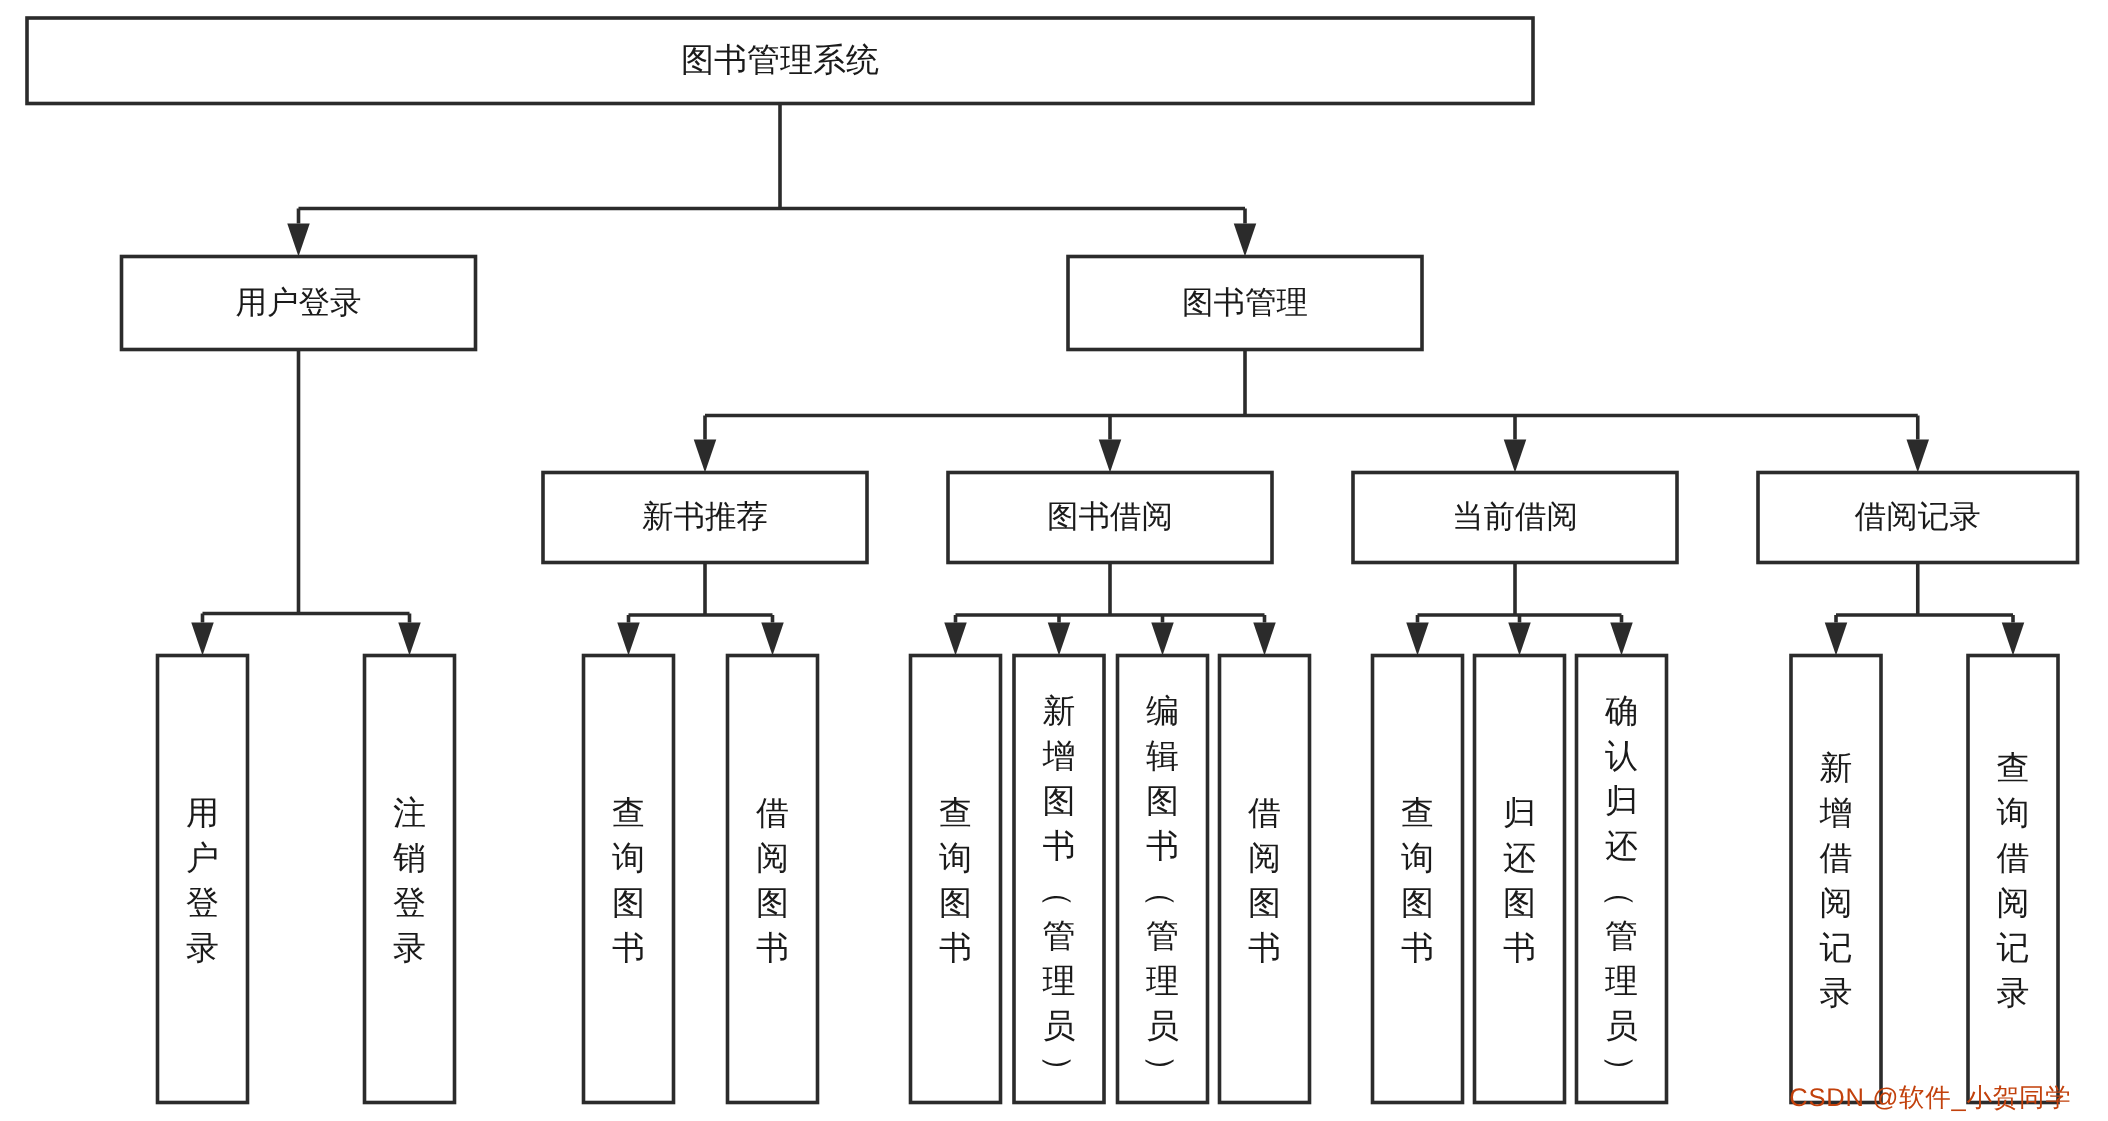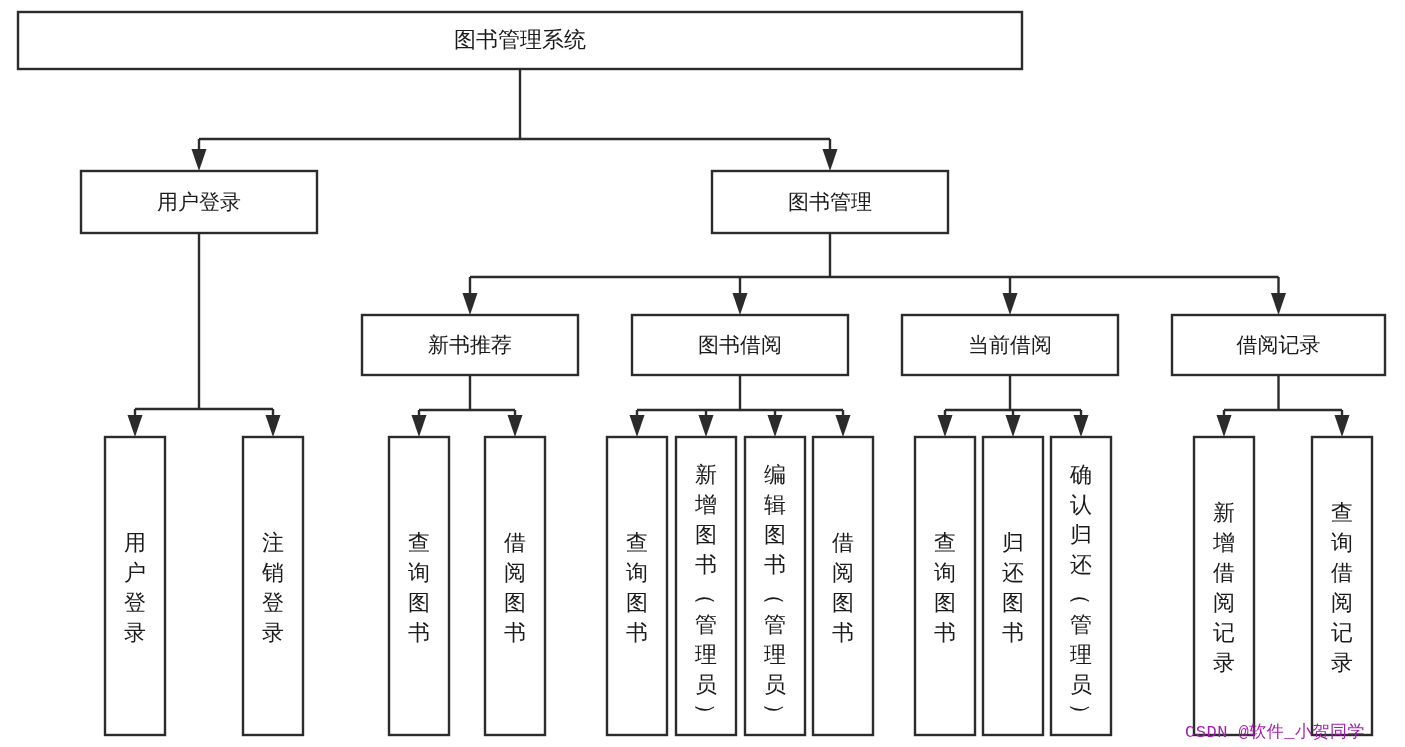--- a/index.html
+++ b/index.html
@@ -11,20 +11,21 @@
     width: 1405px;
     height: 747px;
     font-family: "Liberation Sans", "DejaVu Sans", sans-serif;
     overflow: hidden;
   }
   #diagram-root {
     position: relative;
     width: 1373px;
     height: 747px;
     background: #ffffff;
+    padding-left: 16px;
   }
   svg.diagram-canvas {
     position: absolute;
     left: 0;
     top: 0;
     width: 1405px;
     height: 747px;
     display: block;
   }
   .node-rect {
@@ -56,23 +57,23 @@
   .vert-label {
     font-family: "Liberation Sans", "DejaVu Sans", sans-serif;
     fill: #1a1a1a;
     font-size: 22px;
     text-anchor: middle;
   }
   .watermark {
     position: absolute;
     right: 8px;
     bottom: 4px;
-    font-family: Liberation Mono, monospace;
+    font-family: Liberation Sans, sans-serif;
     font-size: 17px;
-    color: #a21caf;
+    color: #c2410c;
     letter-spacing: 0.5px;
     user-select: none;
     white-space: nowrap;
   }
 </style>
 </head>
 <body>
 
 <div id="diagram-root">
   <svg class="diagram-canvas" viewBox="0 0 1405 747">

